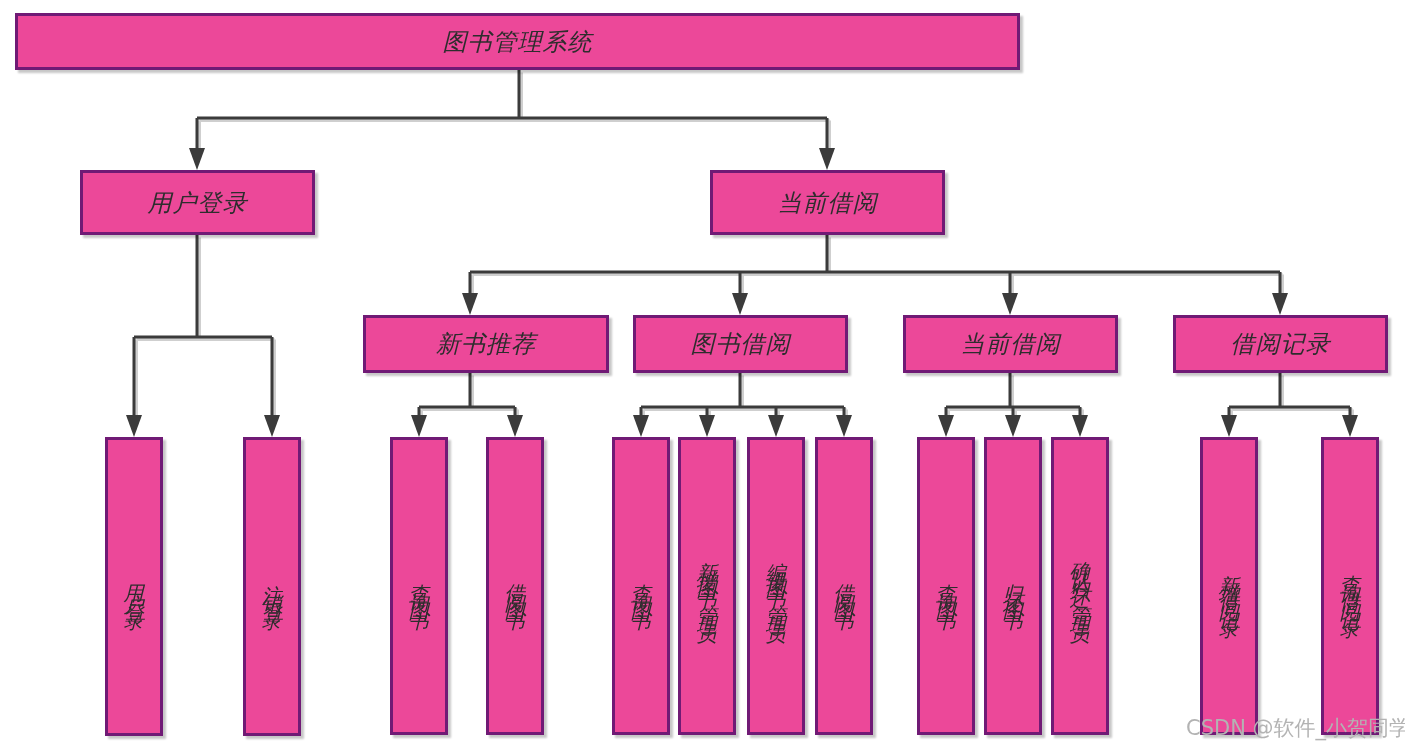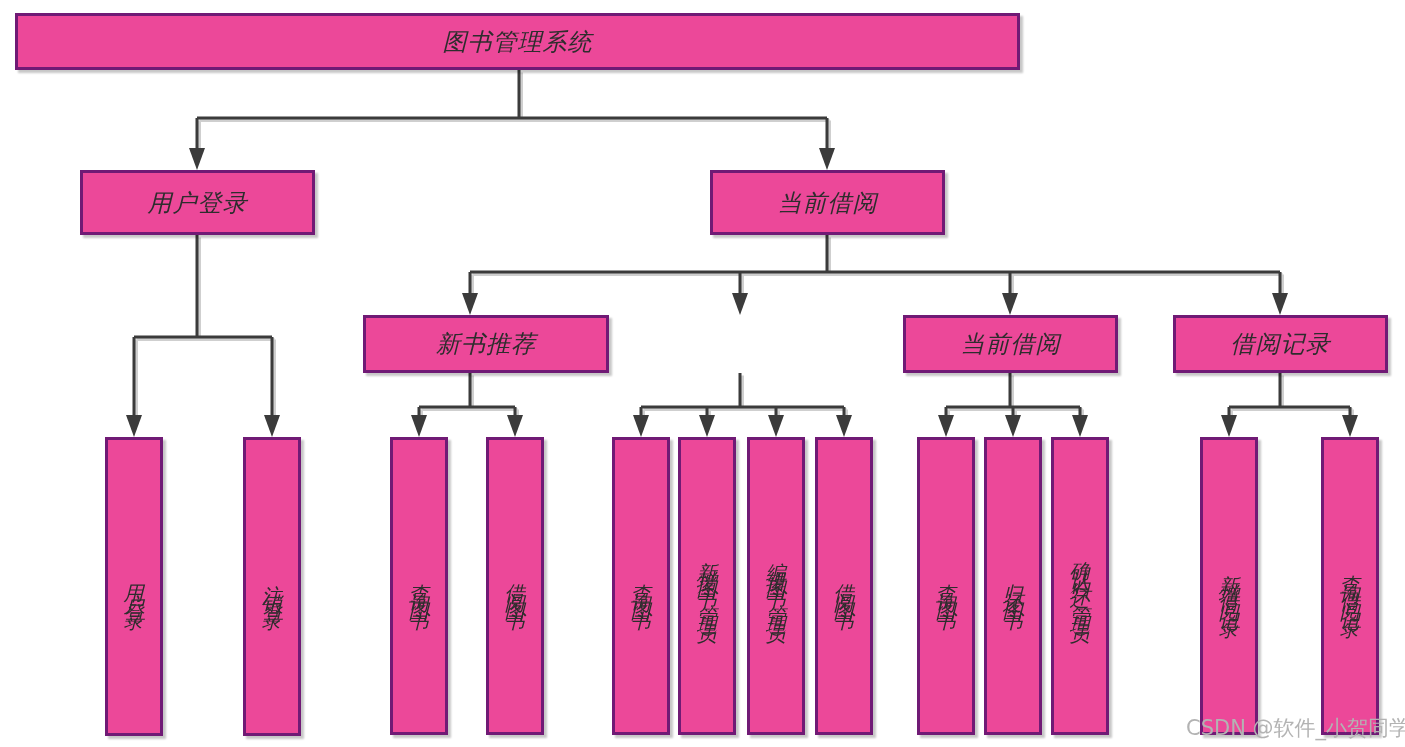--- a/index.html
+++ b/index.html
@@ -102,20 +102,23 @@
   <div class="box h" style="left:80px;top:170px;width:235px;height:65px">
     <span>用户登录</span>
   </div>
   <div class="box h" style="left:710px;top:170px;width:235px;height:65px">
     <span>当前借阅</span>
   </div>
 
   <div class="box h" style="left:363px;top:315px;width:246px;height:58px">
     <span>新书推荐</span>
   </div>
+  <div class="box h" style="left:633px;top:315px;width:215px;height:58px">
+    <span>图书借阅</span>
+  </div>
   <div class="box h" style="left:1173px;top:315px;width:215px;height:58px">
     <span>借阅记录</span>
   </div>
   <div class="box h" style="left:903px;top:315px;width:215px;height:58px">
     <span>当前借阅</span>
   </div>
 
   <div class="box v" style="left:105px;top:437px;width:58px;height:299px">
     <span>用户登录</span>
   </div>

